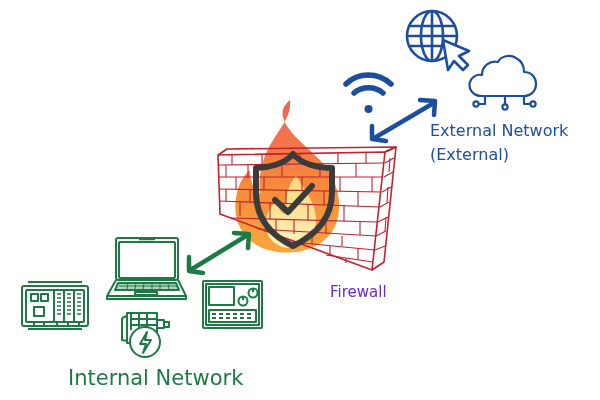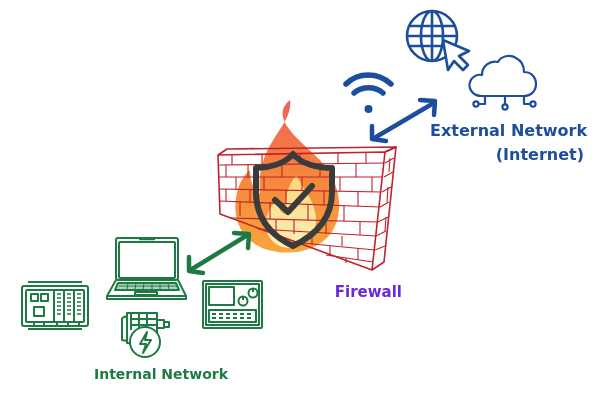--- a/index.html
+++ b/index.html
@@ -1,21 +1,21 @@
 <!DOCTYPE html>
 <html><head>
 <meta charset="utf-8">
 <style>
   html, body { margin:0; padding:0; background:#ffffff; }
   body { width:600px; height:400px; position:relative; overflow:hidden; font-family:"DejaVu Sans", sans-serif; }
   svg.scene { position:absolute; left:0; top:0; width:600px; height:400px; }
-  .label { position:absolute; font-weight:bold; white-space:nowrap; text-align:right; }
+  .label { position:absolute; font-weight:normal; white-space:nowrap; text-align:left; }
   .ext { left:430px; top:119px; width:154px; font-size:16px; line-height:24px; }
   .fw { left:330px; top:283px; width:72px; font-size:15px; }
-  .int { left:68px; top:366px; width:160px; font-size:14px; }
+  .int { left:68px; top:366px; width:160px; font-size:21px; }
 </style>
 </head>
 <body>
 
 <svg class="scene" viewBox="0 0 600 400">
   <defs>
     <linearGradient id="flameGrad" x1="0" y1="0" x2="0" y2="1">
       <stop offset="0" stop-color="#f0615a"></stop>
       <stop offset="0.55" stop-color="#f68a3c"></stop>
       <stop offset="1" stop-color="#f9a63b"></stop>
@@ -156,16 +156,16 @@
     <path d="M131,313 L131,330 M139,313 L139,330 M147,313 L147,330 M131,319 L157,319 M131,325 L157,325"></path>
     <path d="M157,320 L164,320 L164,328 L157,328"></path>
     <path d="M164,322 L169,322 L169,327 L164,327"></path>
     <circle cx="145" cy="342" r="15" fill="#ffffff"></circle>
     <path d="M147,332 L140,344 L146,344 L143,353 L151,340 L145,340 Z"></path>
   </g>
 </svg>
 
 <div class="label ext" style="color:#1d4e9e">
   <div>External Network</div>
-  <div>(Internet)</div>
+  <div>(External)</div>
 </div>
 <div class="label fw" style="color:#6d28d9">Firewall</div>
 <div class="label int" style="color:#1e7a45">Internal Network</div>
 
 </body></html>

